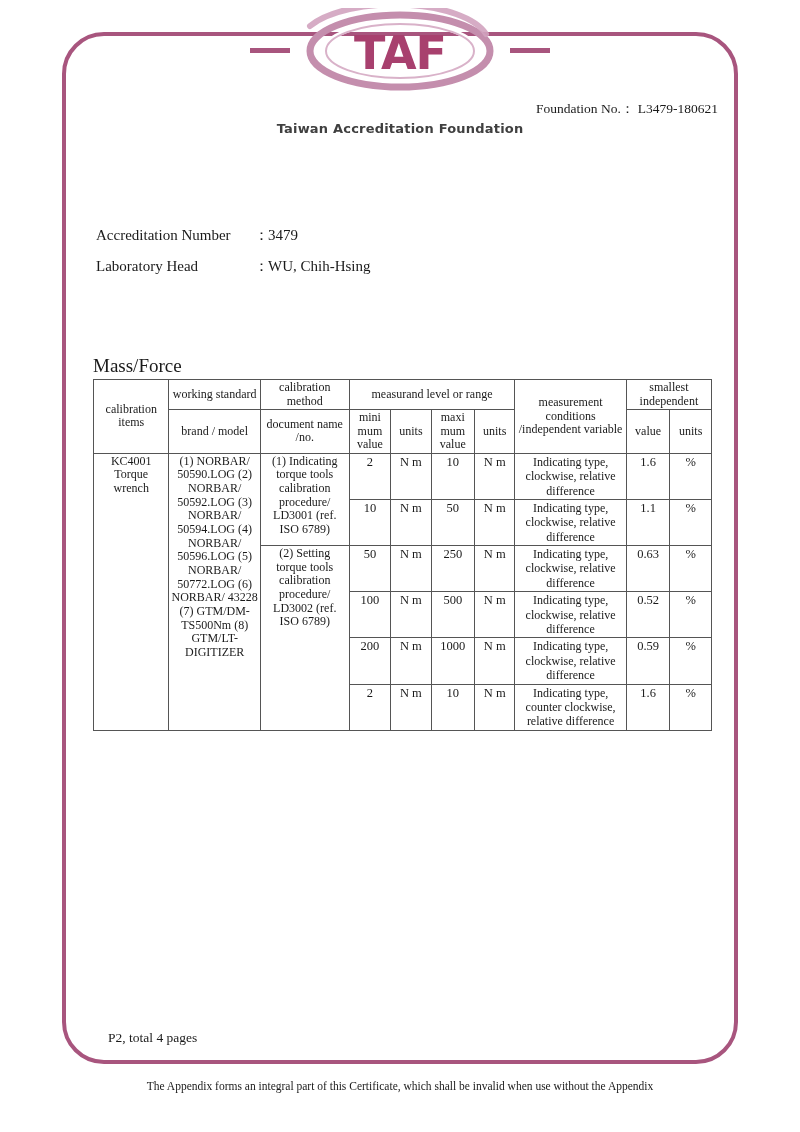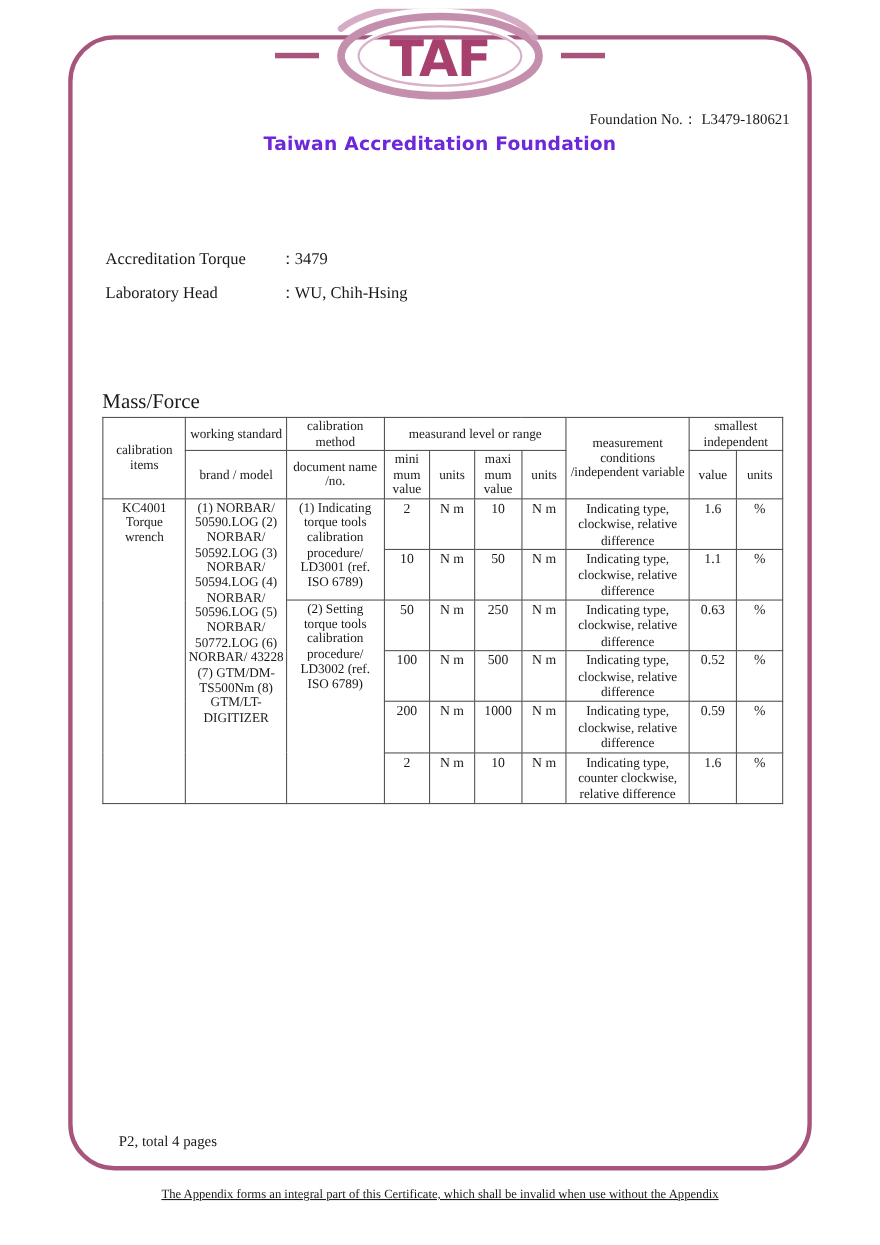--- a/index.html
+++ b/index.html
@@ -51,24 +51,24 @@
   #org-name-zh {
     font-family: "DejaVu Sans", sans-serif;
     font-size: 25px;
     font-weight: bold;
     letter-spacing: 1px;
     color: #3b3b3b;
     line-height: 1.15;
   }
   #org-name-en {
     font-family: "DejaVu Sans", sans-serif;
-    font-size: 17px;
+    font-size: 13px;
     font-weight: bold;
     letter-spacing: 0.2px;
-    color: #6d28d9;
+    color: #404040;
     margin-top: 3px;
   }
 
   #certificate-no {
     position: absolute;
     left: 536px;
     top: 100px;
     font-size: 13.5px;
     white-space: nowrap;
   }
@@ -158,21 +158,20 @@
     top: 1030px;
     font-size: 13.5px;
   }
   #appendix-note {
     position: absolute;
     left: 0;
     top: 1080px;
     width: 800px;
     text-align: center;
     font-size: 11.5px;
-    text-decoration: underline;
   }
 </style>
 </head>
 <body>
 
 <div id="cert-frame"></div>
 
 <div id="logo-block">
   <svg id="taf-logo" width="300" height="86" viewBox="0 0 300 86" aria-label="TAF">
 
@@ -194,21 +193,21 @@
 <div id="org-names">
   <div id="org-name-en">Taiwan Accreditation Foundation</div>
 </div>
 
 <div id="certificate-no">
   <span>Foundation No.</span><span>：</span>
   <span>L3479-180621</span>
 </div>
 
 <div class="meta-row" id="meta-accreditation">
-  <span class="meta-label">Accreditation Torque</span><span class="meta-sep">：</span><span>3479</span>
+  <span class="meta-label">Accreditation Number</span><span class="meta-sep">：</span><span>3479</span>
 </div>
 <div class="meta-row" id="meta-labhead">
   <span class="meta-label">Laboratory Head</span><span class="meta-sep">：</span><span>WU, Chih-Hsing</span>
 </div>
 
 <div id="section-title">Mass/Force</div>
 
 <table id="cal-table">
   <thead>
     <tr>

